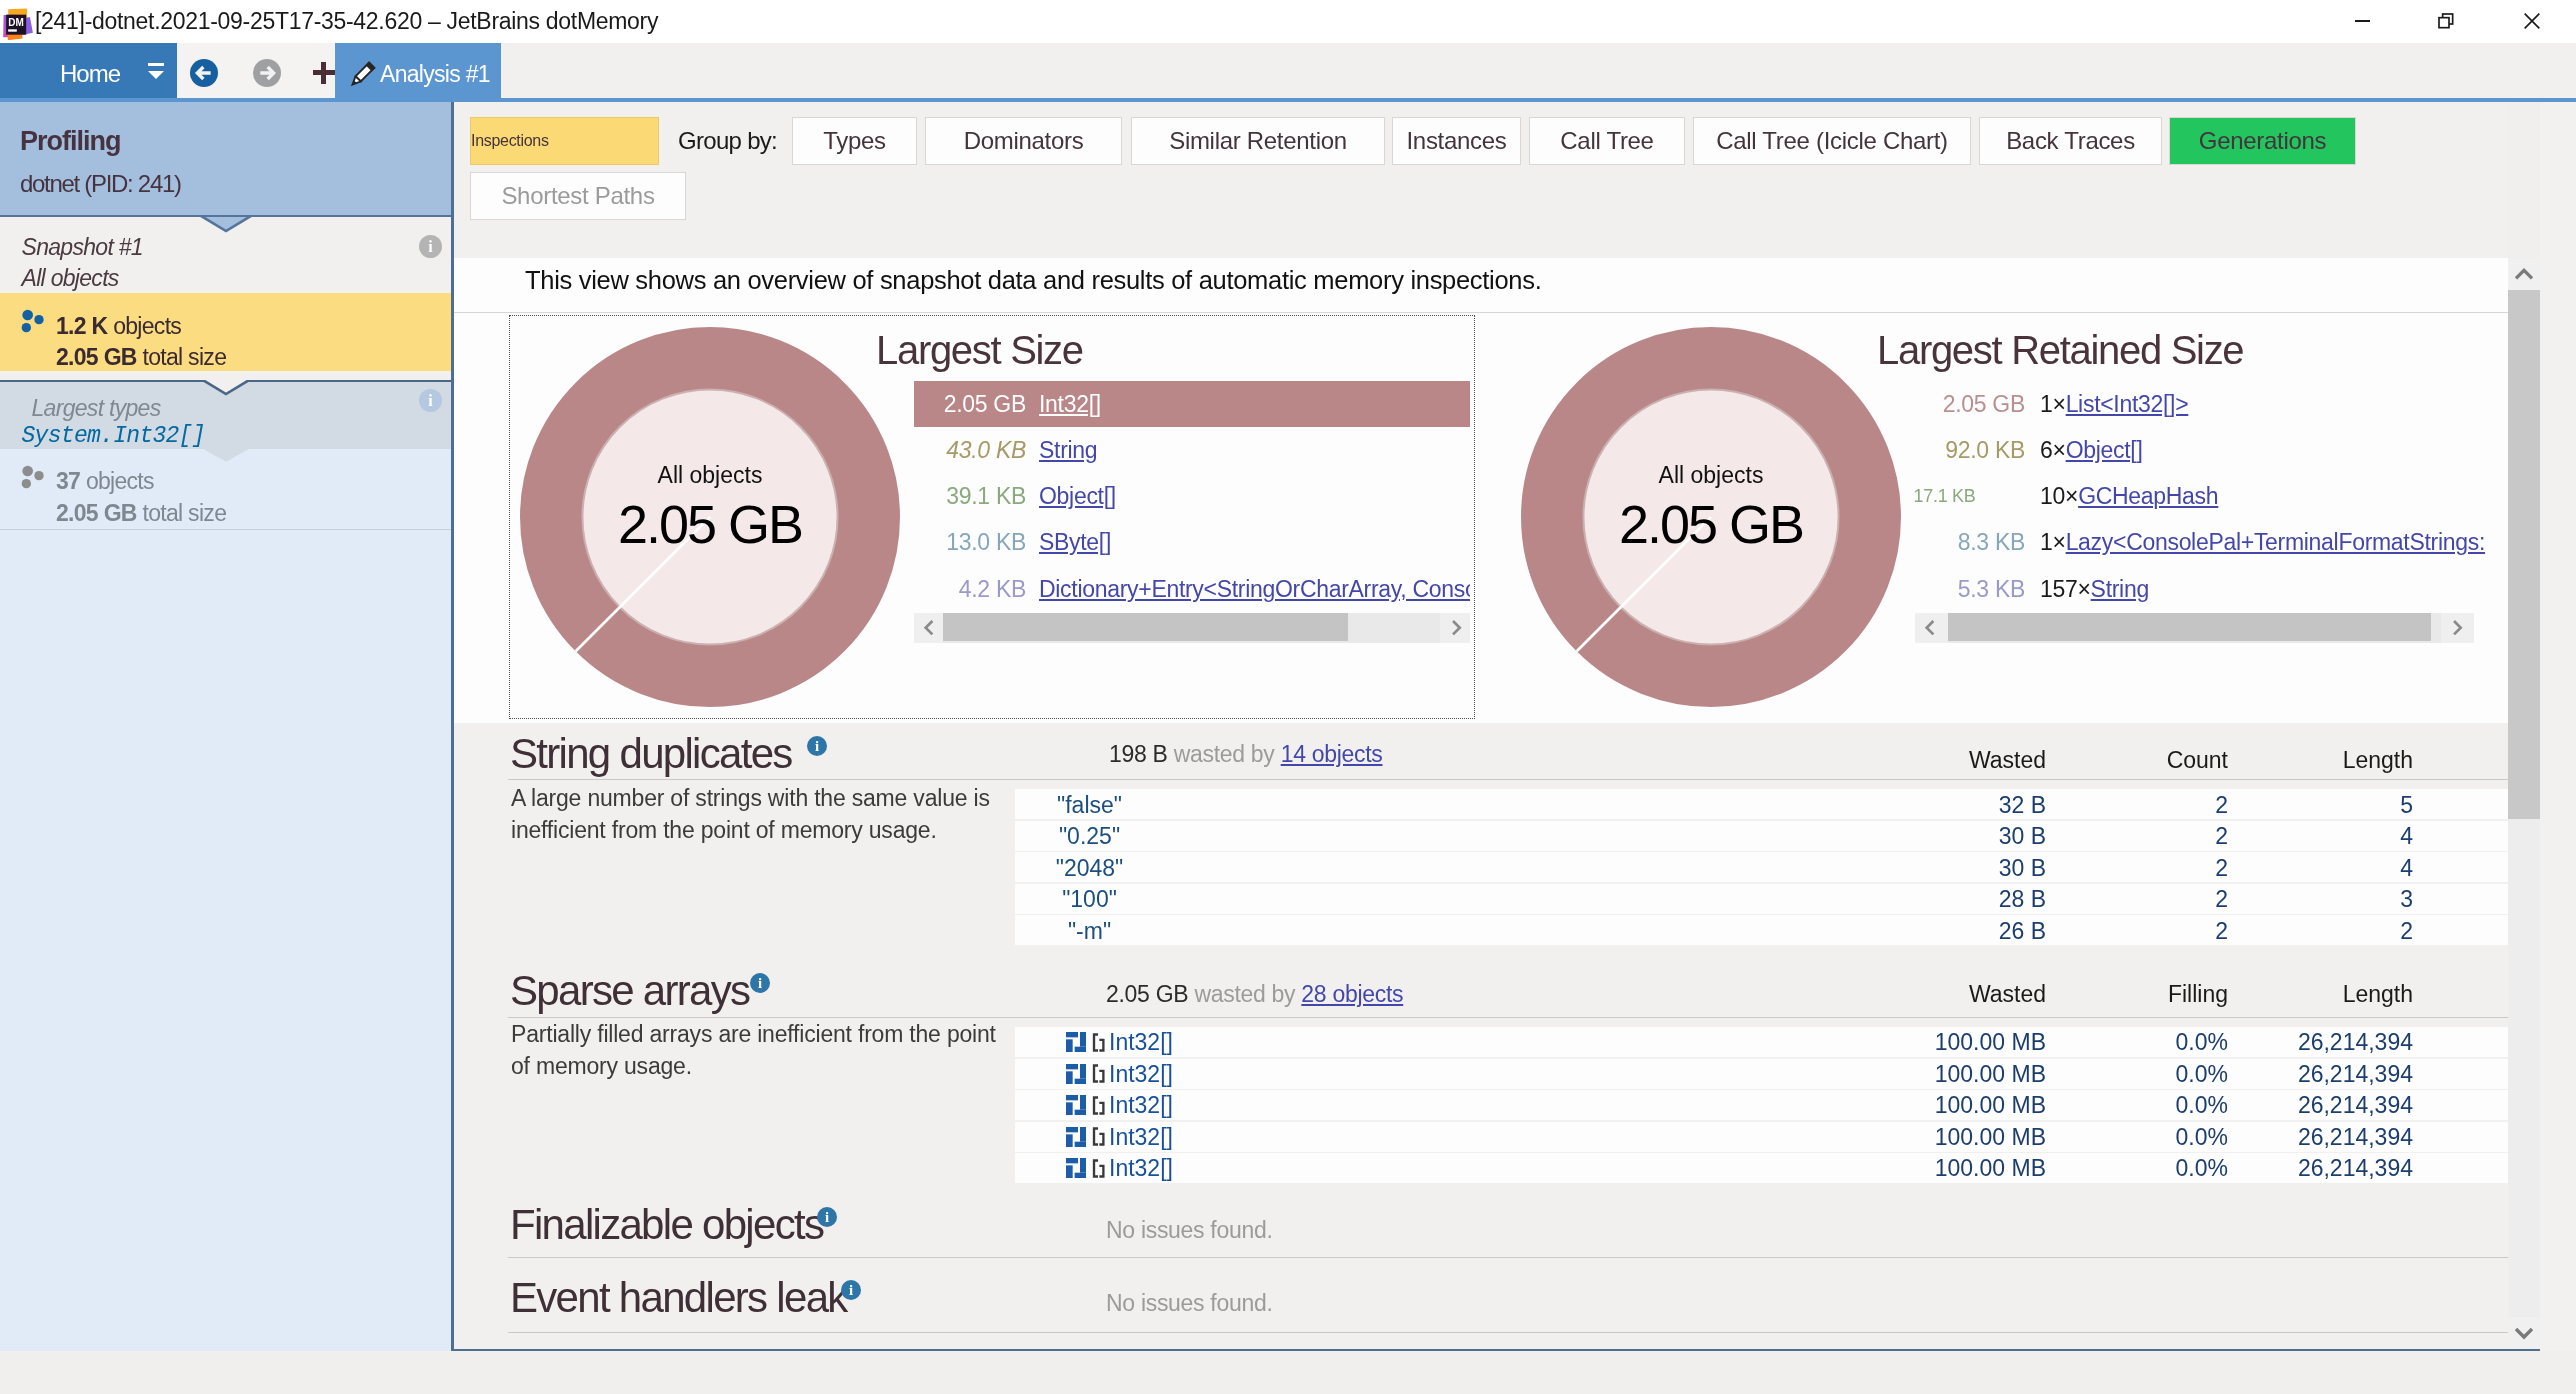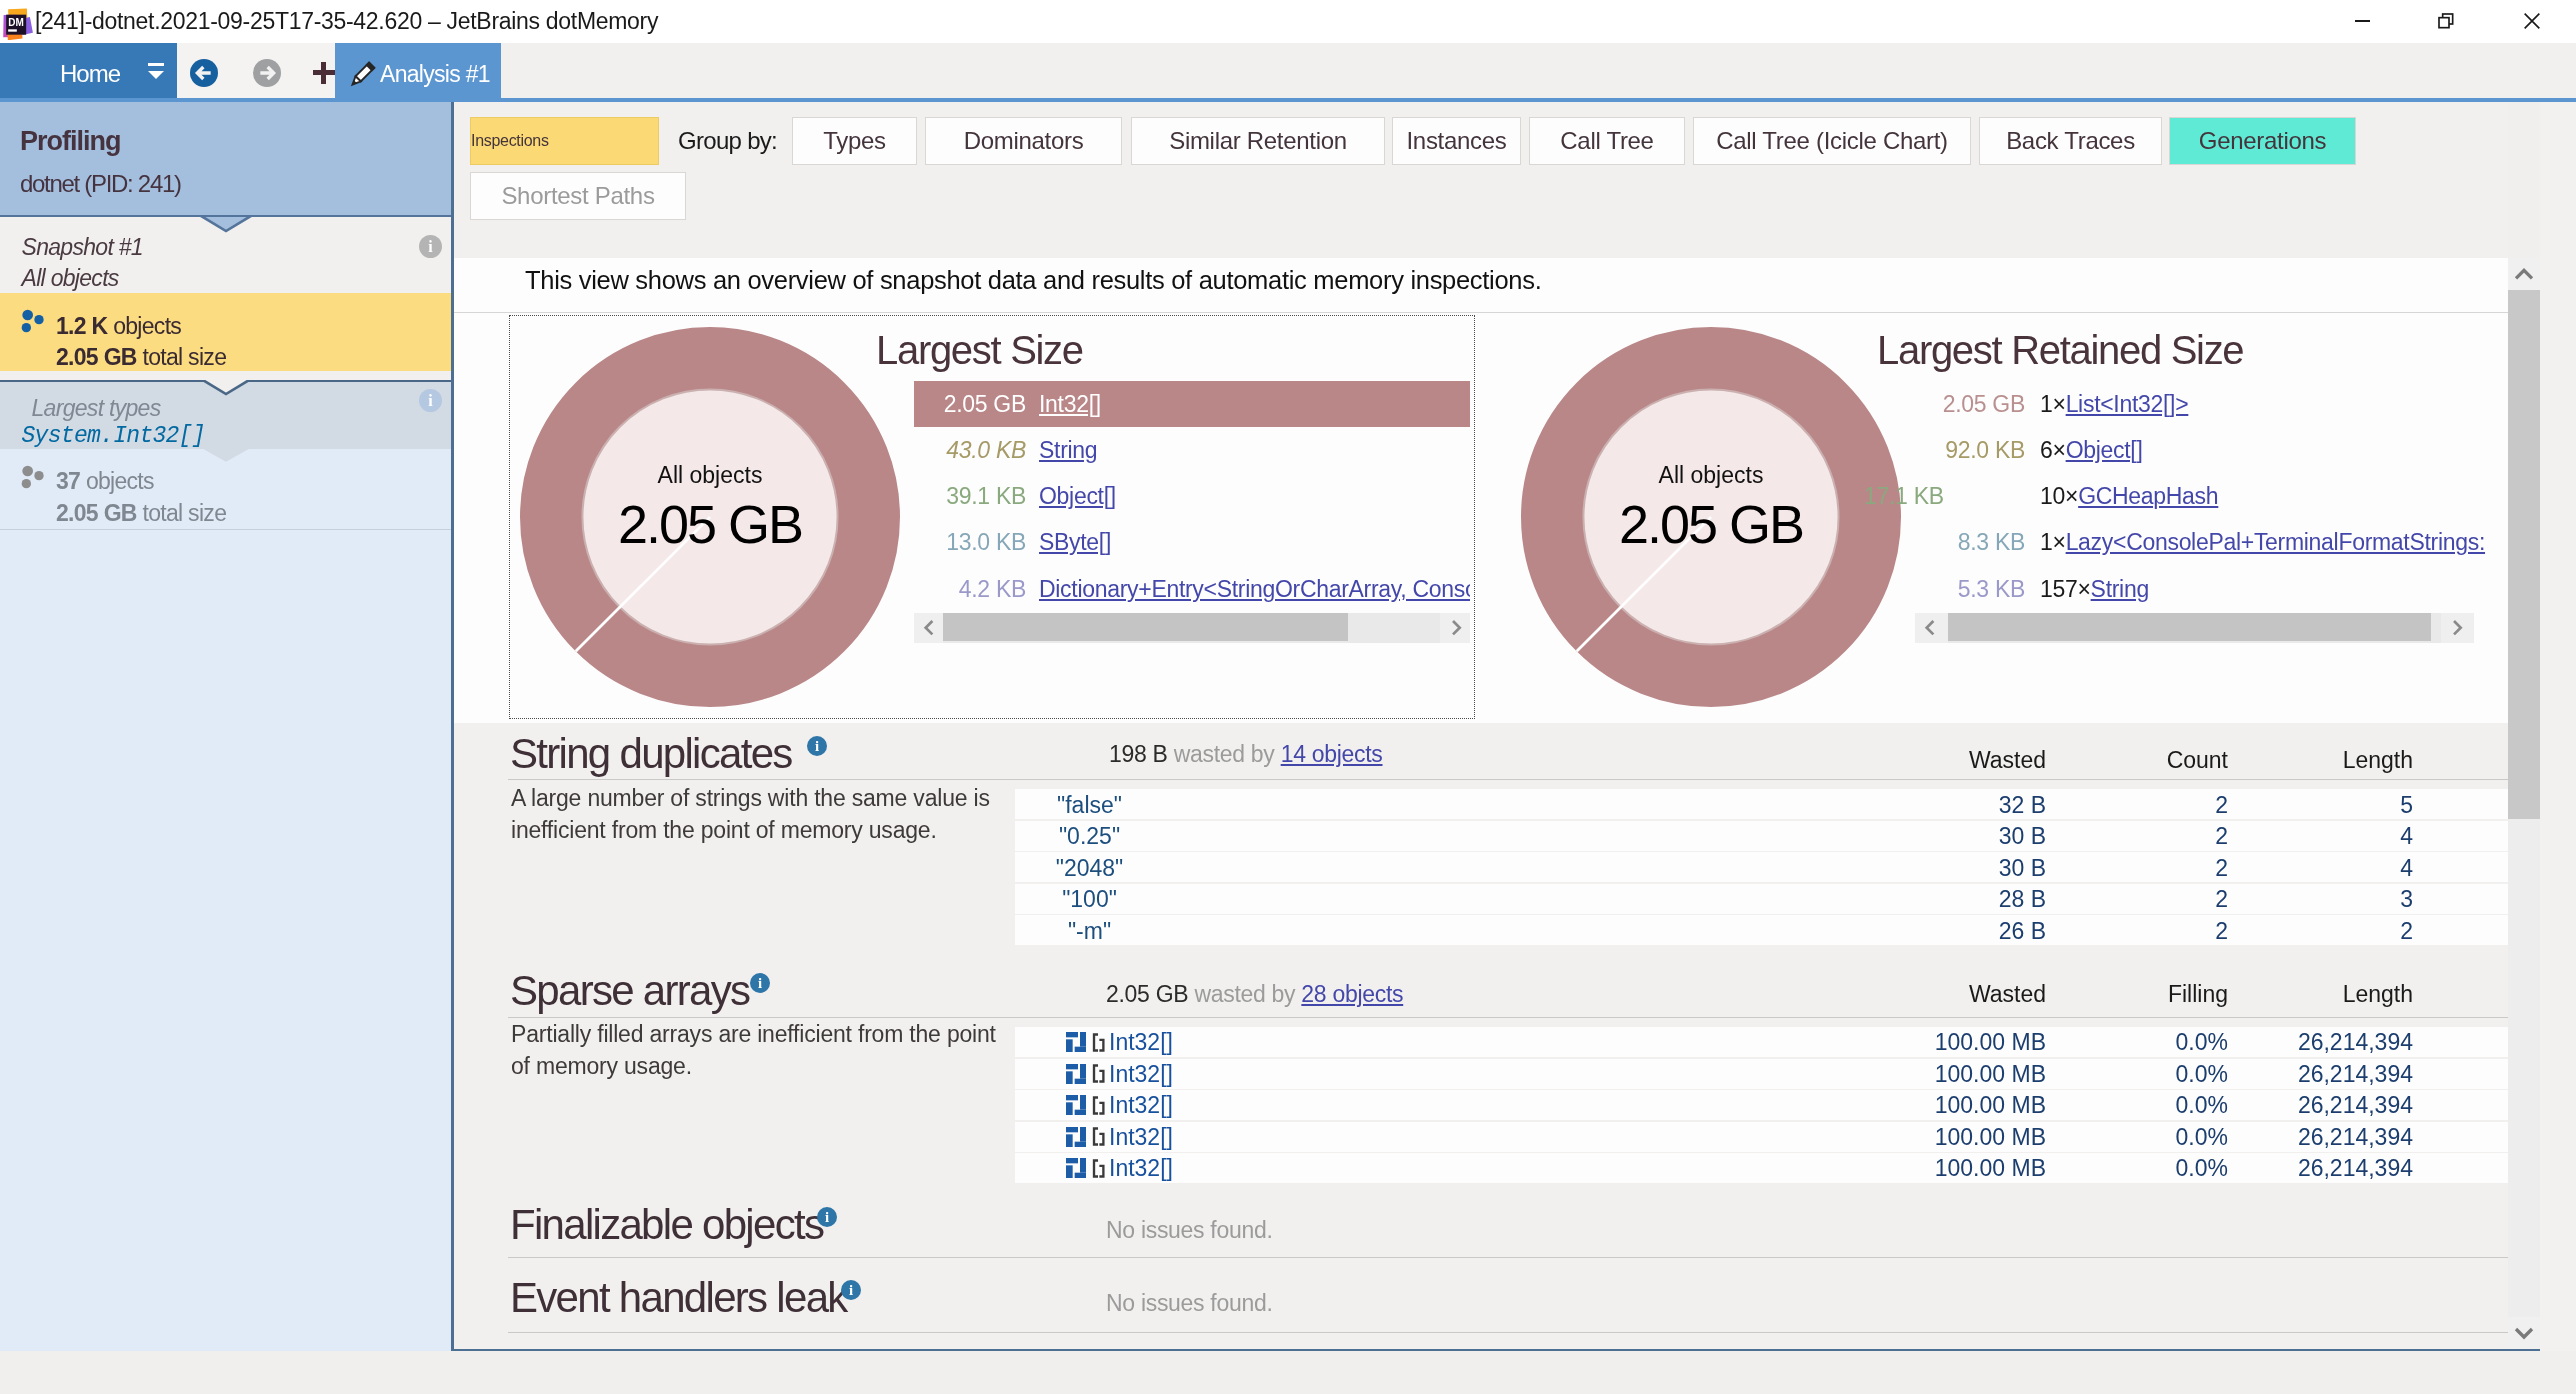--- a/index.html
+++ b/index.html
@@ -105,21 +105,21 @@
 <div class="abs" style="left:454px;top:102px;width:2054px;height:156px;background:#f1f0ef;"></div>
 <div class="abs" style="left:470px;top:117px;width:189px;height:48px;background:#fbd974;border:0.7px solid #eccb63;font-size:16px;color:#44343c;text-align:left;line-height:46px;white-space:nowrap;letter-spacing:-0.3px;">Inspections</div>
 <div class="abs" style="left:678px;top:127px;font-size:24px;color:#1a1a1a;line-height:27.5px;white-space:nowrap;letter-spacing:-0.7px;">Group by:</div>
 <div class="abs" style="left:792px;top:117px;width:125px;height:48px;background:#fdfdfd;border:1.3px solid #d9d6d4;font-size:24px;color:#44343c;text-align:center;line-height:46px;white-space:nowrap;letter-spacing:-0.3px;">Types</div>
 <div class="abs" style="left:925px;top:117px;width:197px;height:48px;background:#fdfdfd;border:1.3px solid #d9d6d4;font-size:24px;color:#44343c;text-align:center;line-height:46px;white-space:nowrap;letter-spacing:-0.3px;">Dominators</div>
 <div class="abs" style="left:1131px;top:117px;width:254px;height:48px;background:#fdfdfd;border:1.3px solid #d9d6d4;font-size:24px;color:#44343c;text-align:center;line-height:46px;white-space:nowrap;letter-spacing:-0.3px;">Similar Retention</div>
 <div class="abs" style="left:1392px;top:117px;width:129px;height:48px;background:#fdfdfd;border:1.3px solid #d9d6d4;font-size:24px;color:#44343c;text-align:center;line-height:46px;white-space:nowrap;letter-spacing:-0.3px;">Instances</div>
 <div class="abs" style="left:1529px;top:117px;width:156px;height:48px;background:#fdfdfd;border:1.3px solid #d9d6d4;font-size:24px;color:#44343c;text-align:center;line-height:46px;white-space:nowrap;letter-spacing:-0.3px;">Call Tree</div>
 <div class="abs" style="left:1693px;top:117px;width:278px;height:48px;background:#fdfdfd;border:1.3px solid #d9d6d4;font-size:24px;color:#44343c;text-align:center;line-height:46px;white-space:nowrap;letter-spacing:-0.3px;">Call Tree (Icicle Chart)</div>
 <div class="abs" style="left:1979px;top:117px;width:183px;height:48px;background:#fdfdfd;border:1.3px solid #d9d6d4;font-size:24px;color:#44343c;text-align:center;line-height:46px;white-space:nowrap;letter-spacing:-0.3px;">Back Traces</div>
-<div class="abs" style="left:2169px;top:117px;width:187px;height:48px;background:#5eead4;border:1.3px solid #d9d6d4;font-size:24px;color:#44343c;text-align:center;line-height:46px;white-space:nowrap;letter-spacing:-0.3px;">Generations</div>
+<div class="abs" style="left:2169px;top:117px;width:187px;height:48px;background:#22c55e;border:1.3px solid #d9d6d4;font-size:24px;color:#44343c;text-align:center;line-height:46px;white-space:nowrap;letter-spacing:-0.3px;">Generations</div>
 <div class="abs" style="left:470px;top:172px;width:216px;height:48px;background:#fdfdfd;border:1.3px solid #d9d6d4;font-size:24px;color:#9b9b9b;text-align:center;line-height:46px;white-space:nowrap;letter-spacing:-0.3px;">Shortest Paths</div>
 <div class="abs" style="left:454px;top:258px;width:2054px;height:465px;background:#fdfdfd;"></div>
 <div class="abs" style="left:525px;top:266px;font-size:25.5px;color:#111111;line-height:29.5px;white-space:nowrap;letter-spacing:-0.3px;">This view shows an overview of snapshot data and results of automatic memory inspections.</div>
 <div class="abs" style="left:454px;top:312px;width:2054px;height:1.3px;background:#d6d6d6;"></div>
 <div class="abs" style="left:509px;top:315px;width:966px;height:404px;border:1.3px dotted #4a4a4a;"></div>
 <svg class="abs" style="left:520px;top:327px" width="380" height="380" viewBox="0 0 566 566">
     <circle cx="283" cy="283" r="236.5" fill="none" stroke="#ba8789" stroke-width="93"></circle>
     <circle cx="283" cy="283" r="190" fill="#f5e8e8" stroke="#cbb0b0" stroke-width="3"></circle>
     <line x1="283" y1="283" x2="83" y2="483" stroke="#ffffff" stroke-width="4"></line>
   </svg>
@@ -142,21 +142,21 @@
 <div class="abs" style="left:865px;top:483px;width:161px;text-align:right;font-size:23px;color:#8aa97e;line-height:26px;white-space:nowrap;letter-spacing:-0.3px;">39.1 KB</div>
 <div class="abs" style="left:1039px;top:483px;font-size:23px;color:#1a1a1a;line-height:26px;white-space:nowrap;letter-spacing:-0.3px;"><span style="color:#4447aa;text-decoration:underline;">Object[]</span></div>
 <div class="abs" style="left:865px;top:529px;width:161px;text-align:right;font-size:23px;color:#86a7b8;line-height:26px;white-space:nowrap;letter-spacing:-0.3px;">13.0 KB</div>
 <div class="abs" style="left:1039px;top:529px;font-size:23px;color:#1a1a1a;line-height:26px;white-space:nowrap;letter-spacing:-0.3px;"><span style="color:#4447aa;text-decoration:underline;">SByte[]</span></div>
 <div class="abs" style="left:865px;top:576px;width:161px;text-align:right;font-size:23px;color:#9a99c9;line-height:26px;white-space:nowrap;letter-spacing:-0.3px;">4.2 KB</div>
 <div class="abs" style="left:1039px;top:576px;font-size:23px;color:#1a1a1a;line-height:26px;white-space:nowrap;letter-spacing:-0.3px;width:431px;overflow:hidden;"><span style="color:#4447aa;text-decoration:underline;">Dictionary+Entry&lt;StringOrCharArray, Conso</span></div>
 <div class="abs" style="left:1864px;top:391px;width:161px;text-align:right;font-size:23px;color:#b98f8f;line-height:26px;white-space:nowrap;letter-spacing:-0.3px;">2.05 GB</div>
 <div class="abs" style="left:2040px;top:391px;font-size:23px;color:#1a1a1a;line-height:26px;white-space:nowrap;letter-spacing:-0.3px;"><span style="color:#1a1a1a;">1×</span><span style="color:#4447aa;text-decoration:underline;">List&lt;Int32[]&gt;</span></div>
 <div class="abs" style="left:1864px;top:437px;width:161px;text-align:right;font-size:23px;color:#a69a66;line-height:26px;white-space:nowrap;letter-spacing:-0.3px;">92.0 KB</div>
 <div class="abs" style="left:2040px;top:437px;font-size:23px;color:#1a1a1a;line-height:26px;white-space:nowrap;letter-spacing:-0.3px;"><span style="color:#1a1a1a;">6×</span><span style="color:#4447aa;text-decoration:underline;">Object[]</span></div>
-<div class="abs" style="left:1864px;top:483px;width:161px;text-align:left;font-size:23px;color:#8aa97e;line-height:26px;white-space:nowrap;letter-spacing:-0.3px;">17.1 KB</div>
+<div class="abs" style="left:1864px;top:483px;width:161px;text-align:center;font-size:18px;color:#8aa97e;line-height:26px;white-space:nowrap;letter-spacing:-0.3px;">17.1 KB</div>
 <div class="abs" style="left:2040px;top:483px;font-size:23px;color:#1a1a1a;line-height:26px;white-space:nowrap;letter-spacing:-0.3px;"><span style="color:#1a1a1a;">10×</span><span style="color:#4447aa;text-decoration:underline;">GCHeapHash</span></div>
 <div class="abs" style="left:1864px;top:529px;width:161px;text-align:right;font-size:23px;color:#86a7b8;line-height:26px;white-space:nowrap;letter-spacing:-0.3px;">8.3 KB</div>
 <div class="abs" style="left:2040px;top:529px;font-size:23px;color:#1a1a1a;line-height:26px;white-space:nowrap;letter-spacing:-0.3px;width:468px;overflow:hidden;"><span style="color:#1a1a1a;">1×</span><span style="color:#4447aa;text-decoration:underline;">Lazy&lt;ConsolePal+TerminalFormatStrings:</span></div>
 <div class="abs" style="left:1864px;top:576px;width:161px;text-align:right;font-size:23px;color:#9a99c9;line-height:26px;white-space:nowrap;letter-spacing:-0.3px;">5.3 KB</div>
 <div class="abs" style="left:2040px;top:576px;font-size:23px;color:#1a1a1a;line-height:26px;white-space:nowrap;letter-spacing:-0.3px;"><span style="color:#1a1a1a;">157×</span><span style="color:#4447aa;text-decoration:underline;">String</span></div>
 <div class="abs" style="left:914px;top:613px;width:29.5px;height:29.5px;background:#efefef;"></div>
 <svg class="abs" style="left:921px;top:619px" width="17.4" height="17.4" viewBox="0 0 26 26">
     <path d="M17,3 L7,13 L17,23" stroke="#8a8a8a" stroke-width="4" fill="none"></path>
   </svg>
 <div class="abs" style="left:943px;top:613px;width:497px;height:29.5px;background:#e9e9e9;"></div>

